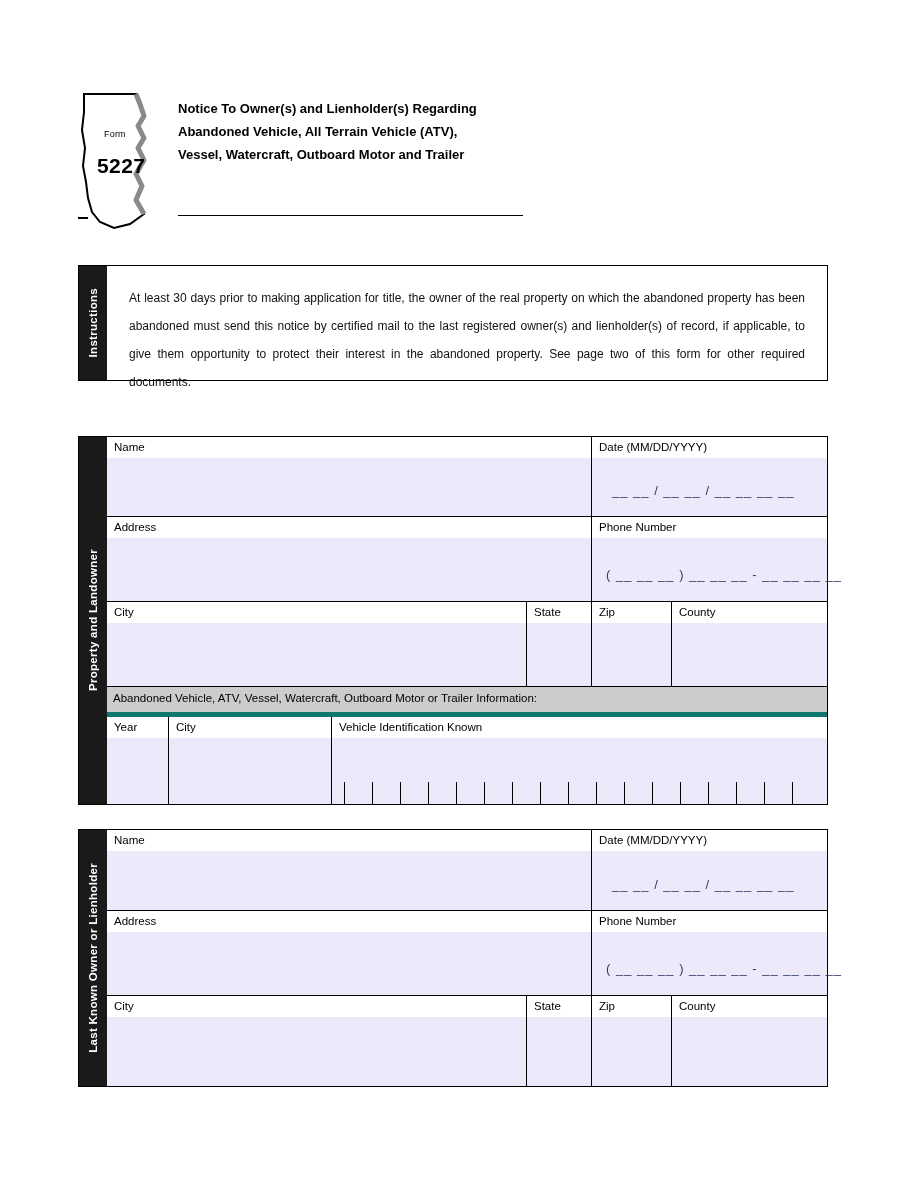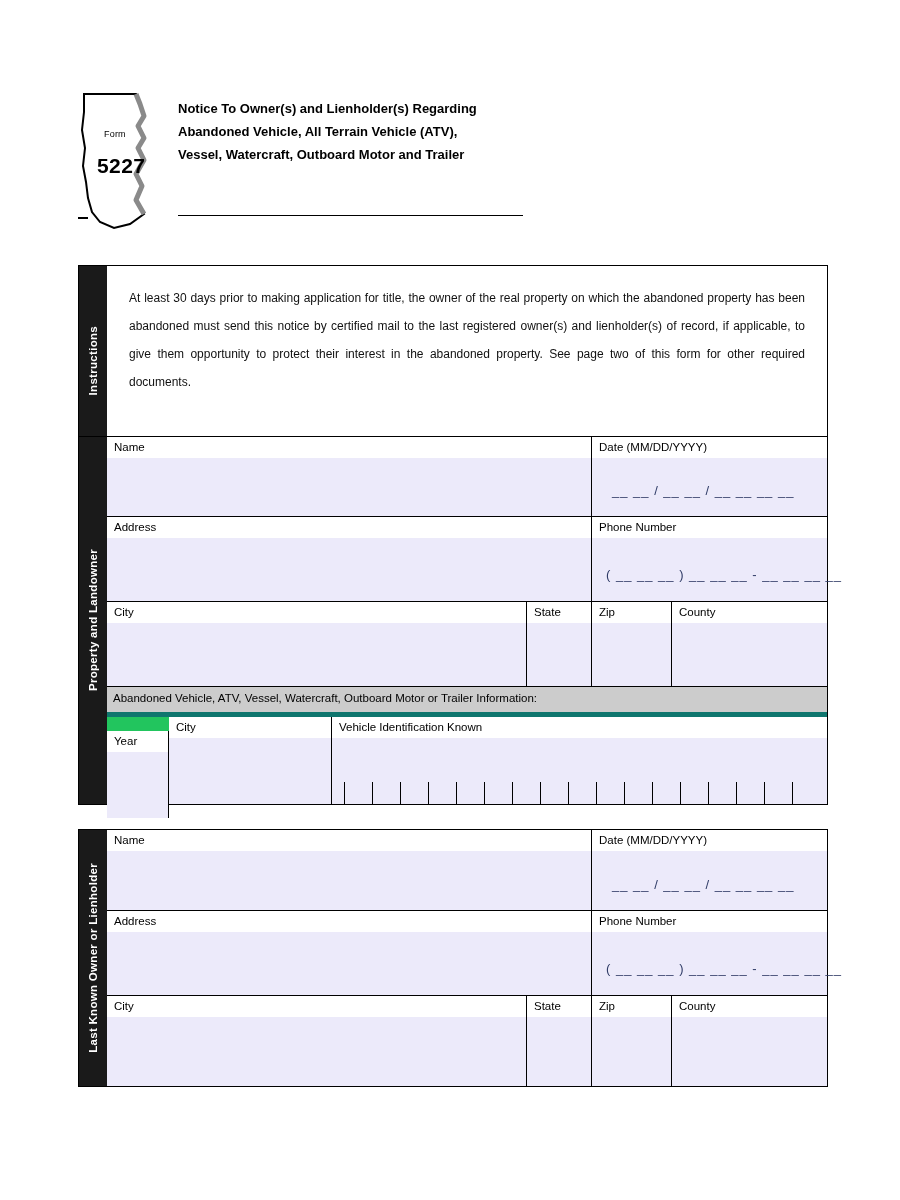--- a/index.html
+++ b/index.html
@@ -107,36 +107,36 @@
     flex: 1;
     position: relative;
     box-sizing: border-box;
   }
 
   
   #instructions-section {
     left: 78px;
     top: 265px;
     width: 750px;
-    height: 192px;
+    height: 116px;
   }
   #instructions-section .sidebar-tab { width: 28px; }
   #instructions-section .body {
     background: #ffffff;
     padding: 18px 22px 0 22px;
   }
   .instr-text {
     font-size: 12px;
     line-height: 28px;
     text-align: justify;
     color: #111;
   }
 
   
-  .grid-body { background: #22c55e; }
+  .grid-body { background: #ef4444; }
   .cell {
     position: absolute;
     box-sizing: border-box;
     border-right: 1px solid #000;
     border-bottom: 1px solid #000;
     background: #eceafa;
   }
   .cell.no-r { border-right: none; }
   .cell.no-b { border-bottom: none; }
   .cell-label {
@@ -283,21 +283,21 @@
         <div class="cell-white-strip"></div>
         <div class="cell-label">Zip</div>
       </div>
       <div class="cell no-r" style="left:565px; top:165px; width:155px; height:85px;">
         <div class="cell-white-strip"></div>
         <div class="cell-label">County</div>
       </div>
 
       <div class="banner" style="left:0; top:250px; width:720px; height:30px;">Abandoned Vehicle, ATV, Vessel, Watercraft, Outboard Motor or Trailer Information:</div>
 
-      <div class="cell no-b" style="left:0; top:294px; width:62px; height:87px;">
+      <div class="cell no-b" style="left:0; top:280px; width:62px; height:87px;">
         <div class="cell-white-strip"></div>
         <div class="cell-label">Year</div>
       </div>
       <div class="cell no-b" style="left:62px; top:280px; width:163px; height:87px;">
         <div class="cell-white-strip"></div>
         <div class="cell-label">City</div>
       </div>
       <div class="cell no-b no-r" style="left:225px; top:280px; width:495px; height:87px;">
         <div class="cell-white-strip"></div>
         <div class="cell-label">Vehicle Identification Known</div>

